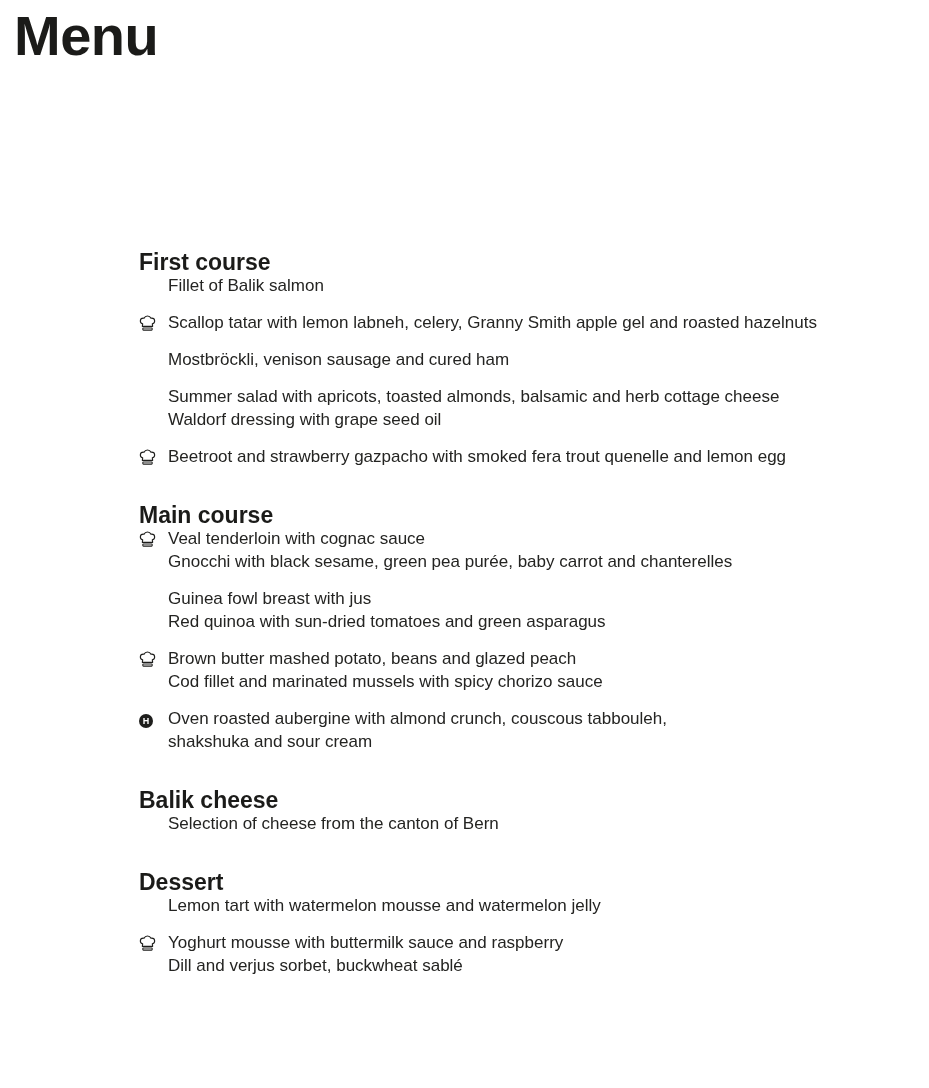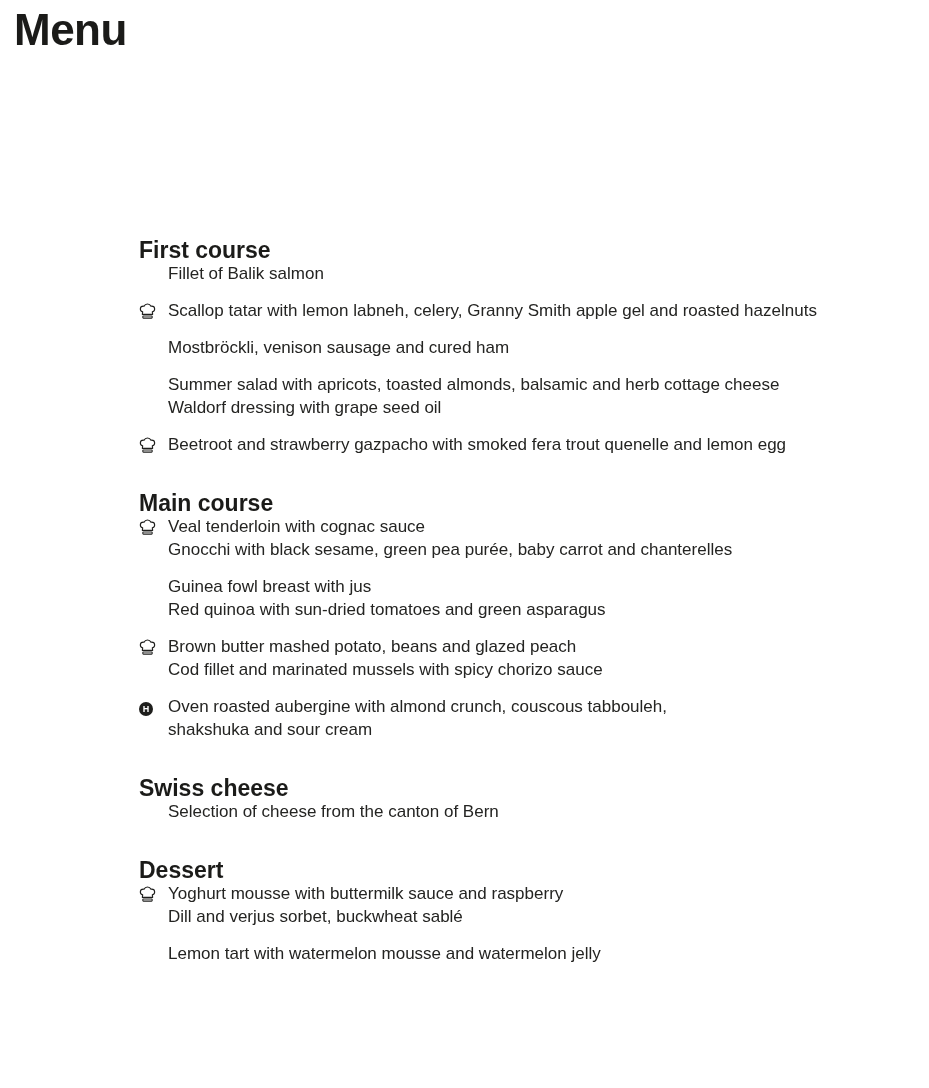--- a/index.html
+++ b/index.html
@@ -5,21 +5,21 @@
   * { margin: 0; padding: 0; box-sizing: border-box; }
   html, body {
     width: 929px;
     height: 1088px;
     background: #ffffff;
     font-family: "Liberation Sans", sans-serif;
     color: #1e1e1c;
     overflow: hidden;
   }
   .page-title {
-    font-size: 44px;
+    font-size: 56px;
     font-weight: 700;
     line-height: 1;
     margin: 8px 0 0 14px;
     letter-spacing: -0.5px;
     color: #1b1b19;
   }
   .content {
     margin: 187px 0 0 139px;
   }
   .menu-section + .menu-section {
@@ -157,43 +157,43 @@
         </div>
         <div class="dish">
           <span class="icon-cell"><span class="h-badge">H</span></span>
           <div class="dish-text">
             <div class="dish-line">Oven roasted aubergine with almond crunch, couscous tabbouleh,</div>
             <div class="dish-line">shakshuka and sour cream</div>
           </div>
         </div>
       </section>
       <section class="menu-section">
-        <h2 class="section-header">Swiss cheese</h2>
+        <h2 class="section-header">Balik cheese</h2>
         <div class="dish">
           <span class="icon-cell"></span>
           <div class="dish-text">
             <div class="dish-line">Selection of cheese from the canton of Bern</div>
           </div>
         </div>
       </section>
       <section class="menu-section">
         <h2 class="section-header">Dessert</h2>
+        <div class="dish">
+          <span class="icon-cell"></span>
+          <div class="dish-text">
+            <div class="dish-line">Lemon tart with watermelon mousse and watermelon jelly</div>
+          </div>
+        </div>
         <div class="dish">
           <span class="icon-cell">
             <svg width="17" height="18" viewBox="0 0 24 25" fill="none" xmlns="http://www.w3.org/2000/svg">
               <path d="M12 2.6c-2.2 0-4.1 1.3-4.9 3.1-.3-.1-.6-.1-.9-.1-2.4 0-4.3 1.8-4.3 4.1 0 1.9 1.4 3.6 3.3 4l-.5 3.5h14.6l-.5-3.5c1.9-.4 3.3-2.1 3.3-4 0-2.3-1.9-4.1-4.3-4.1-.3 0-.6 0-.9.1C16.1 3.9 14.2 2.6 12 2.6Z" stroke="#1e1e1c" stroke-width="1.6" stroke-linejoin="round"></path>
               <rect x="5.4" y="19.6" width="13.2" height="3" rx="0.8" stroke="#1e1e1c" stroke-width="1.5"></rect>
             </svg>
           </span>
           <div class="dish-text">
             <div class="dish-line">Yoghurt mousse with buttermilk sauce and raspberry</div>
             <div class="dish-line">Dill and verjus sorbet, buckwheat sablé</div>
           </div>
         </div>
-        <div class="dish">
-          <span class="icon-cell"></span>
-          <div class="dish-text">
-            <div class="dish-line">Lemon tart with watermelon mousse and watermelon jelly</div>
-          </div>
-        </div>
       </section>
     </div>
 </div>
 
 </body></html>

